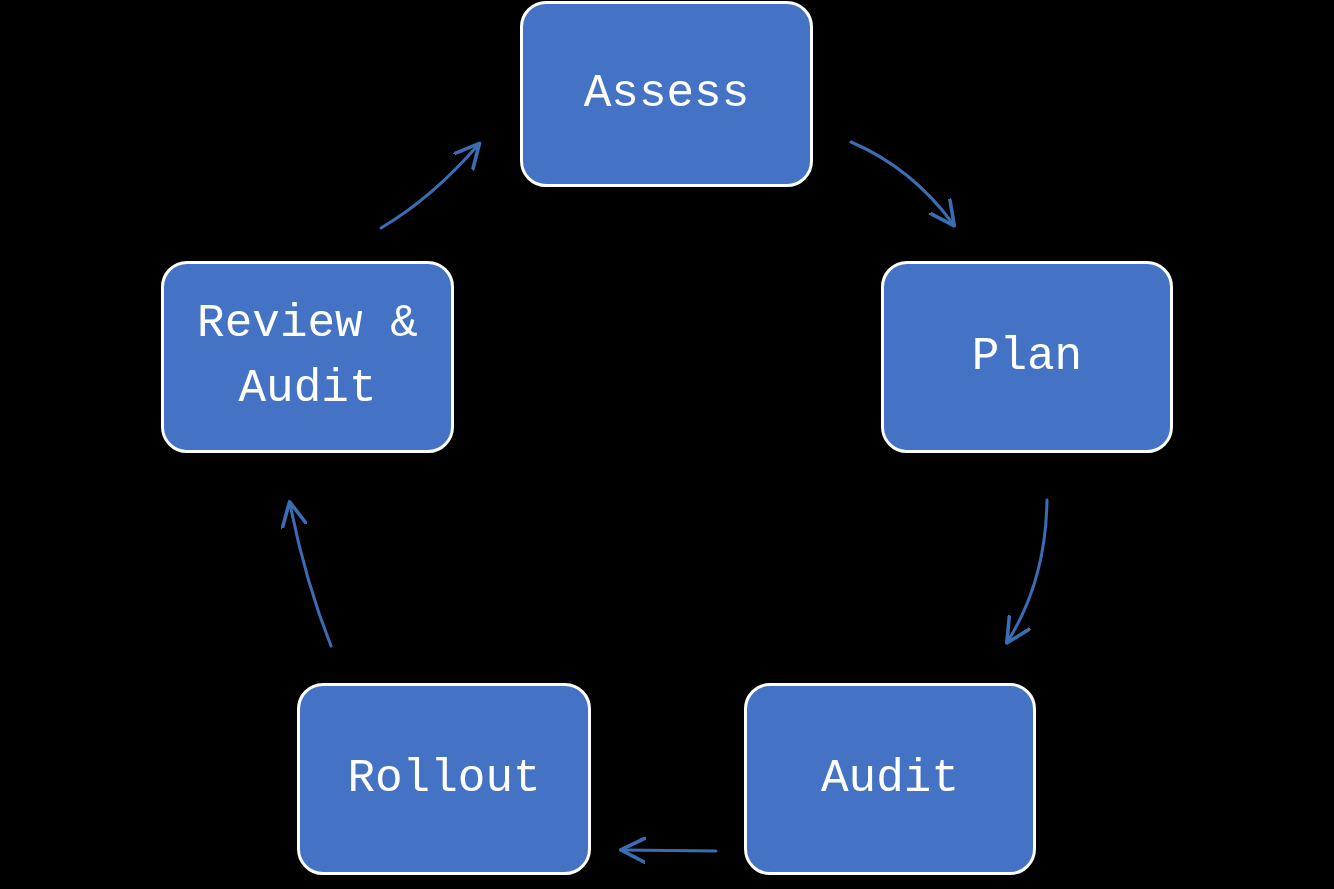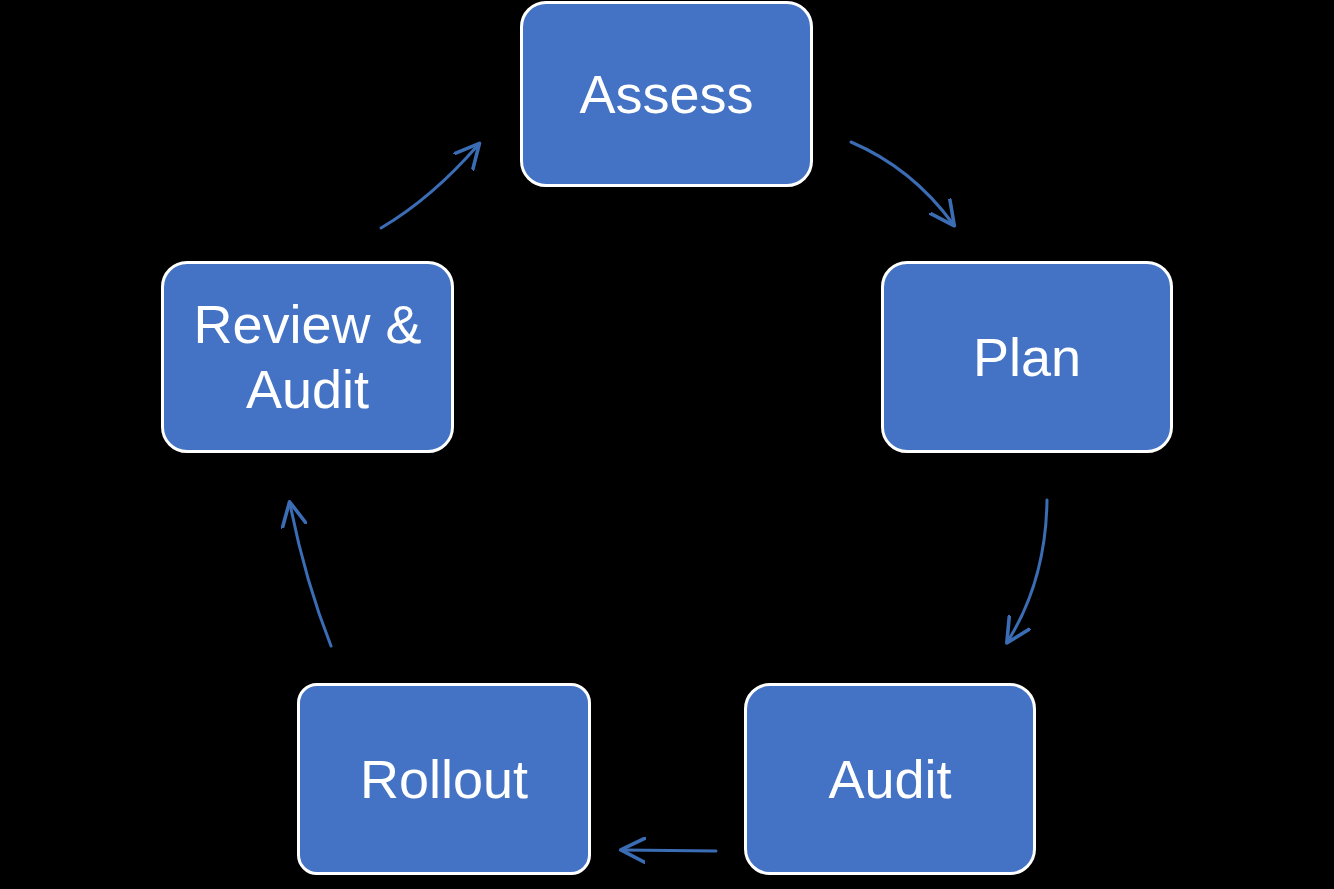--- a/index.html
+++ b/index.html
@@ -32,38 +32,39 @@
     position: absolute;
     box-sizing: border-box;
     background: #4472C4;
     border: 3px solid #FFFFFF;
     border-radius: 26px;
     display: flex;
     align-items: center;
     justify-content: center;
     text-align: center;
     color: #FFFFFF;
-    font-size: 54px;
+    font-size: 46px;
     line-height: 65px;
     font-weight: 400;
     letter-spacing: 0px;
     white-space: pre-line;
     z-index: 2;
+    font-family: Liberation Mono, monospace;
   }
   .node-label {
     display: block;
     width: 100%;
     padding: 0 10px;
     box-sizing: border-box;
   }
   
   #node-assess   { left: 520px; top: 1px;   width: 293px; height: 186px; }
   #node-plan     { left: 881px; top: 261px; width: 292px; height: 192px; }
   #node-pilot    { left: 744px; top: 683px; width: 292px; height: 192px; }
-  #node-rollout  { left: 297px; top: 683px; width: 294px; height: 192px; border-radius: 20px; }
+  #node-rollout  { left: 297px; top: 683px; width: 294px; height: 192px; }
   #node-review   { left: 161px; top: 261px; width: 293px; height: 192px; }
 </style>
 </head>
 <body>
 
 <div id="canvas">
 
   <svg id="arrow-layer" viewBox="0 0 1334 889" width="1334" height="889" xmlns="http://www.w3.org/2000/svg">
     <defs>
       <marker id="ah" viewBox="0 0 12 12" refX="10" refY="6" markerWidth="9" markerHeight="9" orient="auto-start-reverse" markerUnits="strokeWidth">

